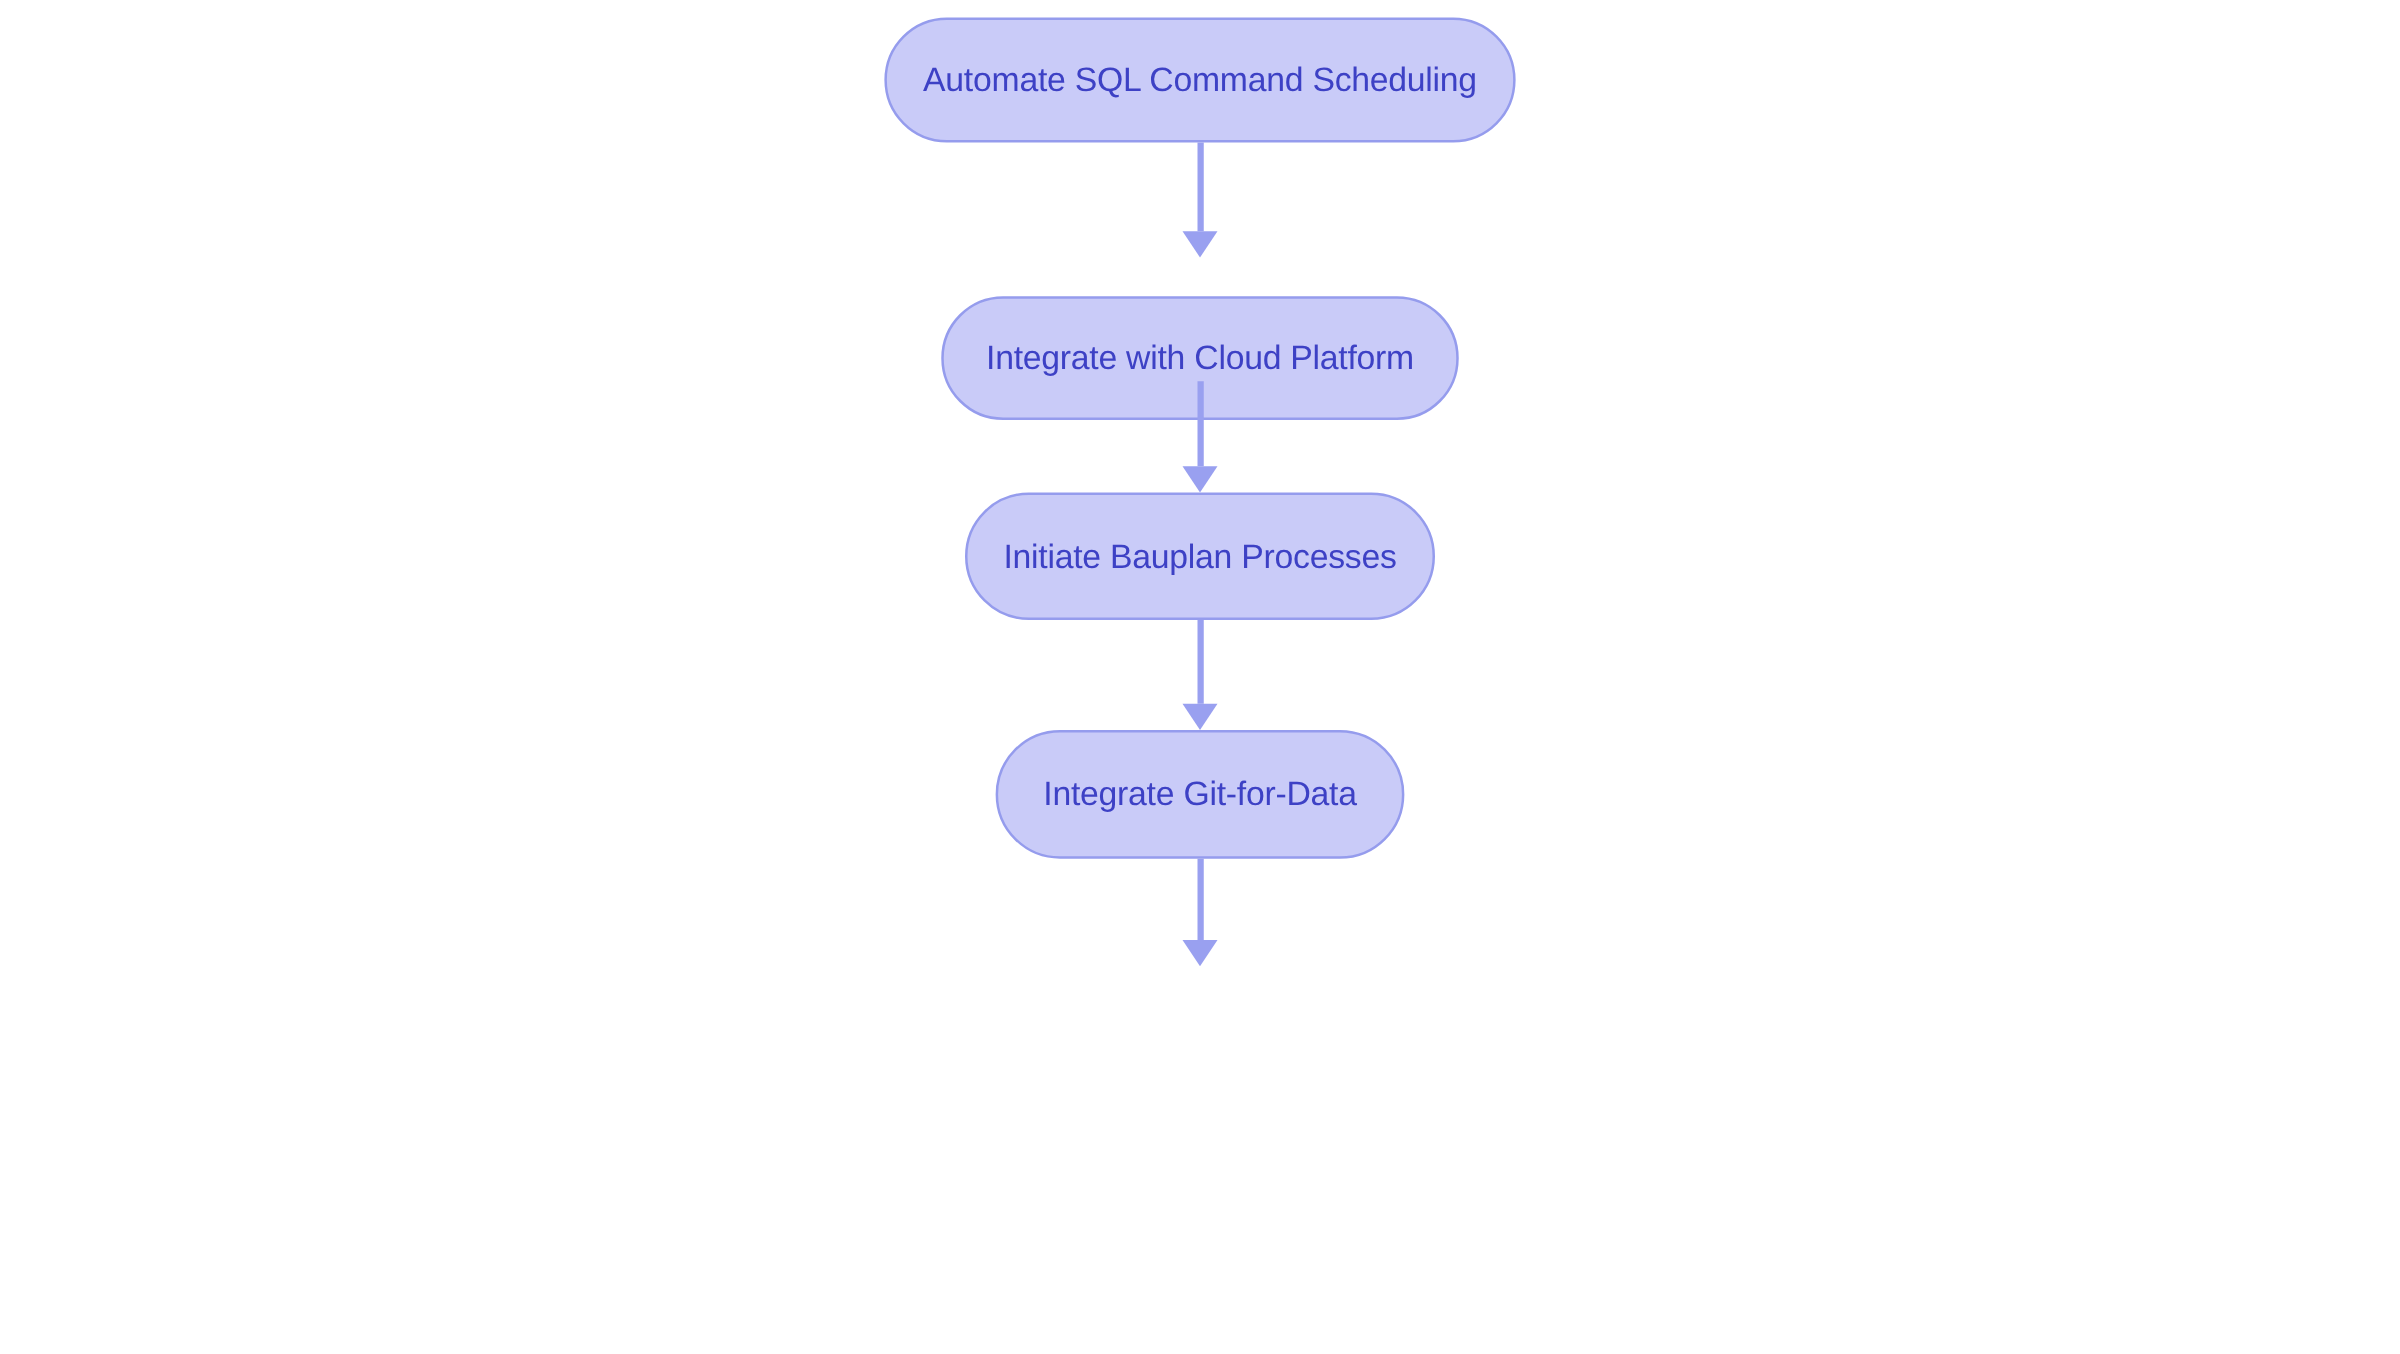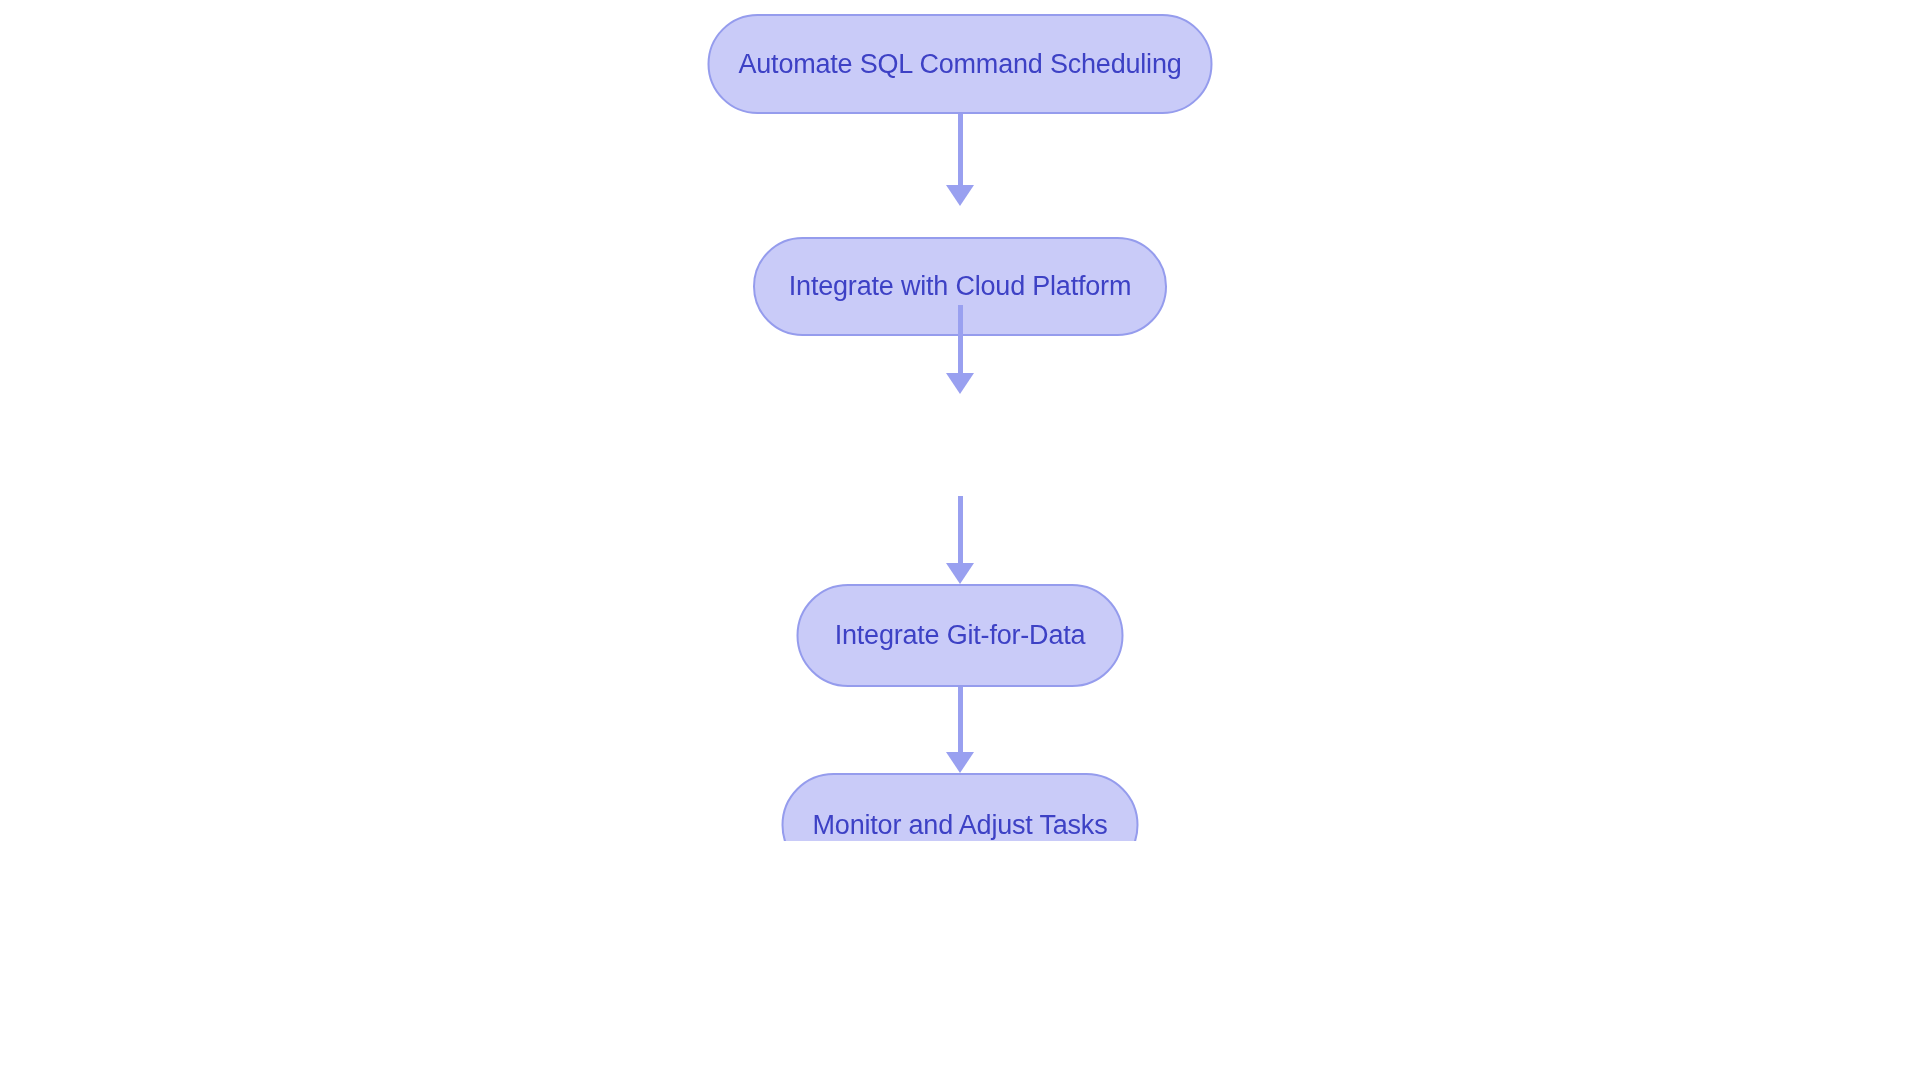--- a/index.html
+++ b/index.html
@@ -88,38 +88,38 @@
 
   <div class="node n1">
     <span class="node-label">Integrate with Cloud Platform</span>
   </div>
 
   <div class="arrow a1">
     <div class="arrow-stem"></div>
     <div class="arrow-head"></div>
   </div>
 
+  <div class="node n2">
+    <span class="node-label">Initiate Bauplan Processes</span>
+  </div>
 
   <div class="arrow a2">
     <div class="arrow-stem"></div>
     <div class="arrow-head"></div>
   </div>
 
   <div class="node n3">
     <span class="node-label">Integrate Git-for-Data</span>
   </div>
 
   <div class="arrow a3">
     <div class="arrow-stem"></div>
     <div class="arrow-head"></div>
   </div>
 
-  <div class="node n4">
-    <span class="node-label">Monitor and Adjust Tasks</span>
-  </div>
 
   <div class="arrow a4">
     <div class="arrow-stem"></div>
     <div class="arrow-head"></div>
   </div>
 
 
 </div>
 
 </body></html>

